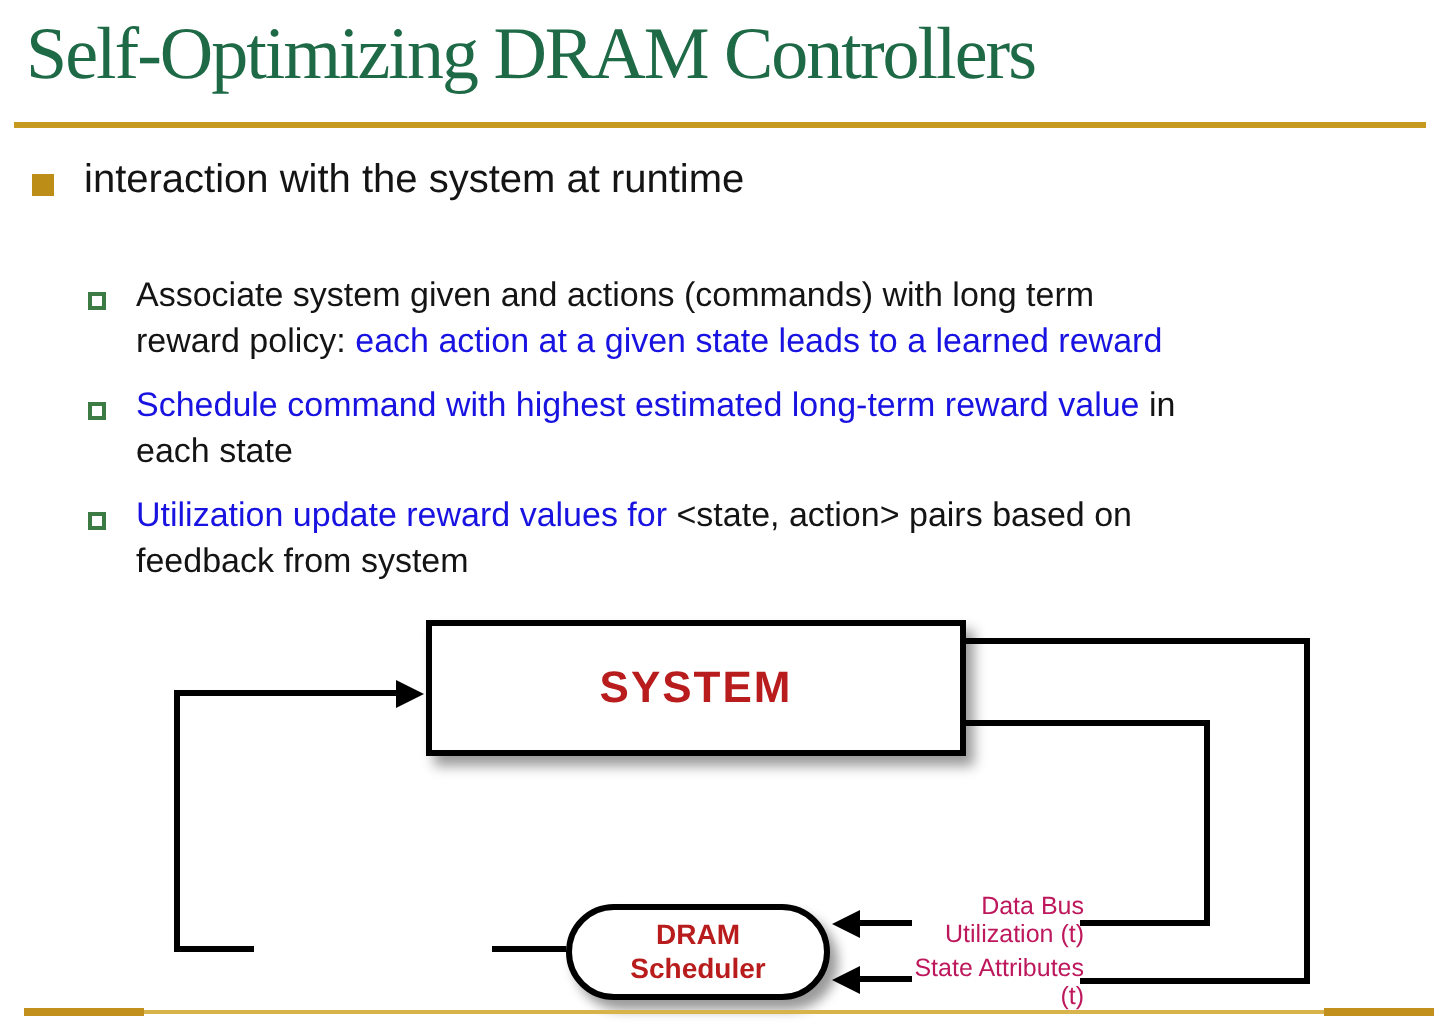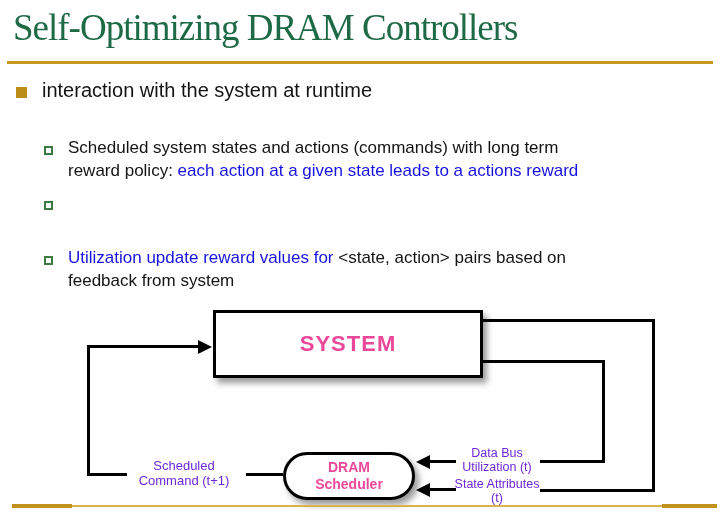--- a/index.html
+++ b/index.html
@@ -64,21 +64,21 @@
   }
   .blue { color: #1813E0; }
 
   
   .node {
     position: absolute;
     background: #ffffff;
     border: 3px solid #000000;
     box-shadow: 4px 5px 6px rgba(0,0,0,0.40);
     text-align: center;
-    color: #ec4899;
+    color: #b91c1c;
   }
   .system-box {
     left: 213px; top: 310px;
     width: 270px; height: 68px;
     font-size: 22px;
     font-weight: bold;
     letter-spacing: 1px;
     line-height: 62px;
   }
   .scheduler-box {
@@ -101,22 +101,22 @@
     border-left: 14px solid #000;
   }
   .arr-left {
     border-top: 7px solid transparent;
     border-bottom: 7px solid transparent;
     border-right: 14px solid #000;
   }
 
   .dlabel {
     position: absolute;
-    text-align: center;
-    color: #6d28d9;
+    text-align: right;
+    color: #be185d;
   }
   .lbl-sched { left: 122px; top: 458px; width: 124px; font-size: 13px; line-height: 15px; }
   .lbl-databus { left: 452px; top: 446px; width: 90px; font-size: 12.5px; line-height: 14px; }
   .lbl-stateattr { left: 452px; top: 477px; width: 90px; font-size: 12.5px; line-height: 14px; }
 
   
   .footer-thin  { left: 12px;  top: 505px; width: 705px; height: 2px; background: #D8B24A; }
   .footer-left  { left: 12px;  top: 504px; width: 60px;  height: 4px; background: #C2901C; }
   .footer-right { left: 662px; top: 504px; width: 55px;  height: 4px; background: #C2901C; }
 </style>
@@ -128,25 +128,29 @@
   <div class="title">Self-Optimizing DRAM Controllers</div>
   <div class="title-rule"></div>
 
   <span class="b1-square"></span>
   <div class="b1-text">
     <div>interaction with the system at runtime</div>
   </div>
 
   <span class="b2-square" style="top:146px"></span>
   <div class="b2-text" style="top:137px">
-    <div><span>Scheduled system states and actions (commands) with long term</span></div>
-    <div><span>reward policy: </span><span class="blue">each action at a given state leads to a actions reward</span></div>
+    <div><span>Associate system given and actions (commands) with long term</span></div>
+    <div><span>reward policy: </span><span class="blue">each action at a given state leads to a learned reward</span></div>
   </div>
 
   <span class="b2-square" style="top:201px"></span>
+  <div class="b2-text" style="top:192px">
+    <div><span class="blue">Schedule command with highest estimated long-term reward value</span><span> in</span></div>
+    <div><span>each state</span></div>
+  </div>
 
   <span class="b2-square" style="top:256px"></span>
   <div class="b2-text" style="top:247px">
     <div><span class="blue">Utilization update reward values for </span><span>&lt;state, action&gt; pairs based on</span></div>
     <div><span>feedback from system</span></div>
   </div>
 
   <div class="node system-box">SYSTEM</div>
 
   <div class="node scheduler-box">
@@ -164,21 +168,20 @@
   <div class="ln" style="left:540px; top:489px; width:115px; height:3px;"></div>
   <div class="ln" style="left:428px; top:488px; width:28px; height:3px;"></div>
   <div class="arr arr-left" style="left:416px; top:483px;"></div>
 
   <div class="ln" style="left:480px; top:360px; width:125px; height:3px;"></div>
   <div class="ln" style="left:602px; top:360px; width:3px; height:103px;"></div>
   <div class="ln" style="left:540px; top:460px; width:65px; height:3px;"></div>
   <div class="ln" style="left:428px; top:460px; width:28px; height:3px;"></div>
   <div class="arr arr-left" style="left:416px; top:455px;"></div>
 
-  <div class="dlabel lbl-sched">Scheduled Command (t+1)</div>
   <div class="dlabel lbl-databus">Data Bus Utilization (t)</div>
   <div class="dlabel lbl-stateattr">State Attributes (t)</div>
 
   <div class="ln footer-thin"></div>
   <div class="ln footer-left"></div>
   <div class="ln footer-right"></div>
 
 </div>
 
 </body></html>

